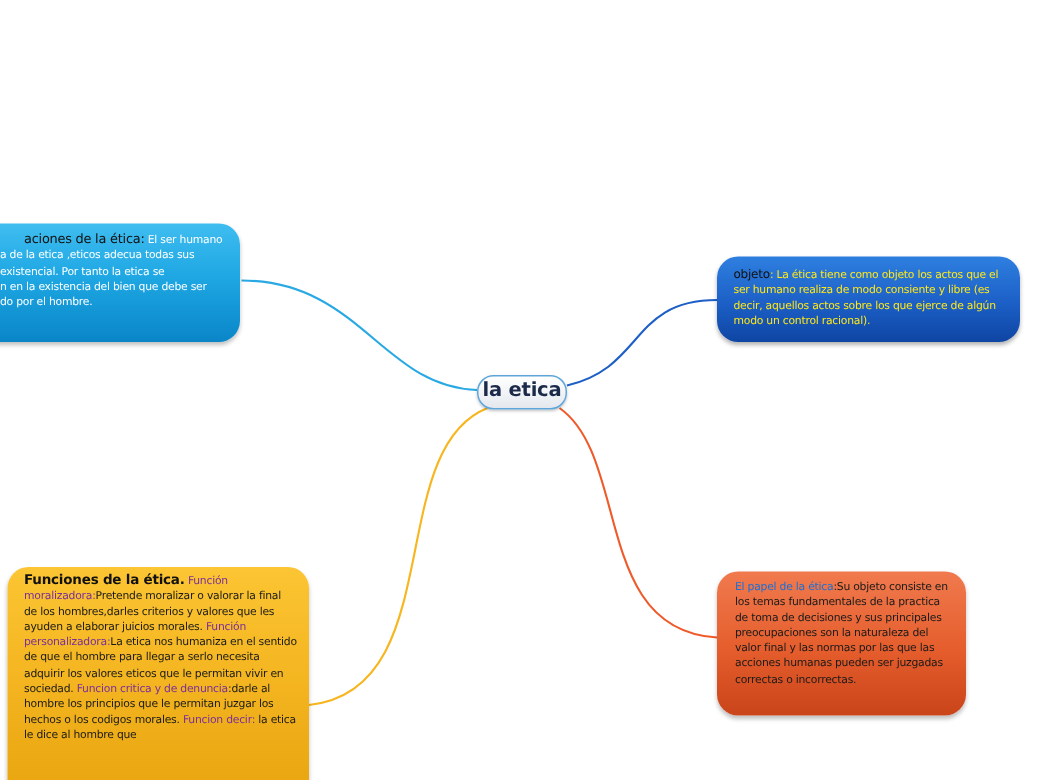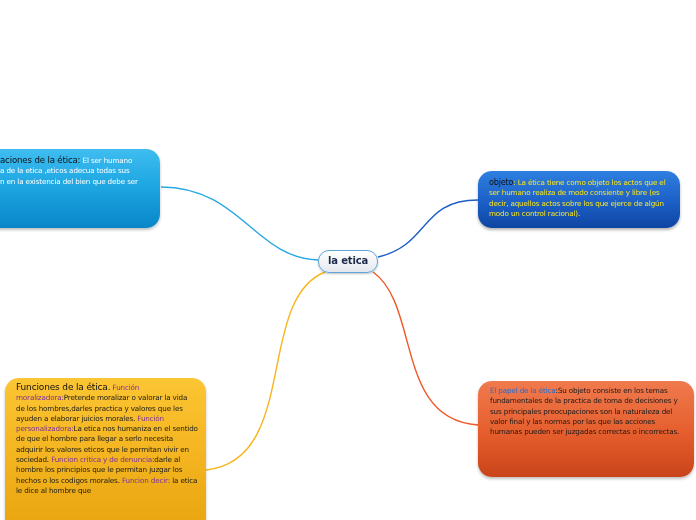--- a/index.html
+++ b/index.html
@@ -37,21 +37,21 @@
       top: 250px;
       width: 60px;
       height: 23px;
       border-radius: 11px;
       background: linear-gradient(#ffffff, #e4e8ee);
       border: 1.5px solid #5ea6d9;
       box-shadow: 0 1px 2px rgba(0,0,0,0.25);
       display: flex;
       align-items: center;
       justify-content: center;
-      font-size: 10px;
+      font-size: 13px;
       font-weight: bold;
       color: #1c2a4a;
     }
     .node-blue-left {
       left: -50px;
       top: 149px;
       width: 210px;
       height: 79px;
       padding: 6px 10px 6px 50px;
       background: linear-gradient(180deg, #3fbdf0 0%, #1ea7e3 45%, #0a86c8 100%);
@@ -64,39 +64,39 @@
       width: 202px;
       height: 57px;
       padding: 7px 10px 6px 11px;
       background: linear-gradient(180deg, #2e7fe0 0%, #1c5fc6 55%, #0e45a3 100%);
       color: #ffeb1f;
       box-shadow: 0 2px 3px rgba(0,0,0,0.3);
     }
     .node-orange {
       left: 478px;
       top: 381px;
-      width: 216px;
+      width: 166px;
       height: 96px;
       padding: 5px 10px 5px 12px;
       background: linear-gradient(180deg, #f07a4e 0%, #e55d2c 55%, #c9441a 100%);
       color: #1a1a1a;
       box-shadow: 0 2px 3px rgba(0,0,0,0.25);
     }
     .node-yellow {
       left: 5px;
       top: 378px;
       width: 201px;
       height: 160px;
       padding: 4px 8px 4px 11px;
       background: linear-gradient(180deg, #fcc533 0%, #f3b41f 50%, #e7a30d 100%);
       color: #1a1a1a;
       box-shadow: 0 2px 3px rgba(0,0,0,0.25);
     }
     .title-black { color: #111111; }
-    .title-yellow-big { color: #111111; font-size: 9px; font-weight: normal; }
+    .title-yellow-big { color: #111111; font-size: 9px; font-weight: bold; }
     .label-blue { color: #1b6fd6; }
     .label-purple { color: #7a2f9a; }
     .text-white { color: #ffffff; }
     .text-yellow { color: #ffe81a; }
   </style>
 </head>
 <body>
 
 <div id="canvas">
 
@@ -105,34 +105,36 @@
     <path d="M378 257 C 430 245, 420 200, 478 200" fill="none" stroke="#1d5fc6" stroke-width="1.4"></path>
     <path d="M373 272 C 420 305, 395 420, 478 425" fill="none" stroke="#ef5a2a" stroke-width="1.4"></path>
     <path d="M325 272 C 255 300, 300 460, 206 470" fill="none" stroke="#f7b51e" stroke-width="1.4"></path>
   </svg>
 
   <div class="node center-node">
     <span>la etica</span>
   </div>
 
   <div class="node node-blue-left">
-    <div><span class="title-black" style="font-size:8.6px;">aciones de la ética:</span><span class="text-white"> El ser humano</span></div>
+    <div><span class="title-black" style="font-size:8.6px;padding-left:16px;">aciones de la ética:</span><span class="text-white"> El ser humano</span></div>
     <div class="text-white">a de la etica ,eticos adecua todas sus</div>
+    <div class="text-white">existencial. Por tanto la etica se</div>
     <div class="text-white">n en la existencia del bien que debe ser</div>
+    <div class="text-white">do por el hombre.</div>
   </div>
 
   <div class="node node-blue-right">
     <span class="title-black" style="font-size:8px;">objeto</span><span class="text-yellow">: </span><span class="text-yellow">La ética tiene como objeto los actos que el ser humano realiza de modo consiente y libre (es decir, aquellos actos sobre los que ejerce de algún modo un control racional).</span>
   </div>
 
   <div class="node node-orange">
     <span class="label-blue">El papel de la ética</span><span>:Su objeto consiste en los temas fundamentales de la practica de toma de decisiones y sus principales preocupaciones son la naturaleza del valor final y las normas por las que las acciones humanas pueden ser juzgadas correctas o incorrectas.</span>
   </div>
 
   <div class="node node-yellow">
     <span class="title-yellow-big">Funciones de la ética.</span>
-    <span class="label-purple">Función moralizadora:</span><span>Pretende moralizar o valorar la vida de los hombres,darles practica y valores que les ayuden a elaborar juicios morales.</span>
+    <span class="label-purple">Función moralizadora:</span><span>Pretende moralizar o valorar la final de los hombres,darles criterios y valores que les ayuden a elaborar juicios morales.</span>
     <span class="label-purple">Función personalizadora:</span><span>La etica nos humaniza en el sentido de que el hombre para llegar a serlo necesita adquirir los valores eticos que le permitan vivir en sociedad.</span>
     <span class="label-purple">Funcion critica y de denuncia</span><span>:darle al hombre los principios que le permitan juzgar los hechos o los codigos morales.</span>
     <span class="label-purple">Funcion decir:</span> <span>la etica le dice al hombre que</span>
   </div>
 
 </div>
 
 </body></html>

